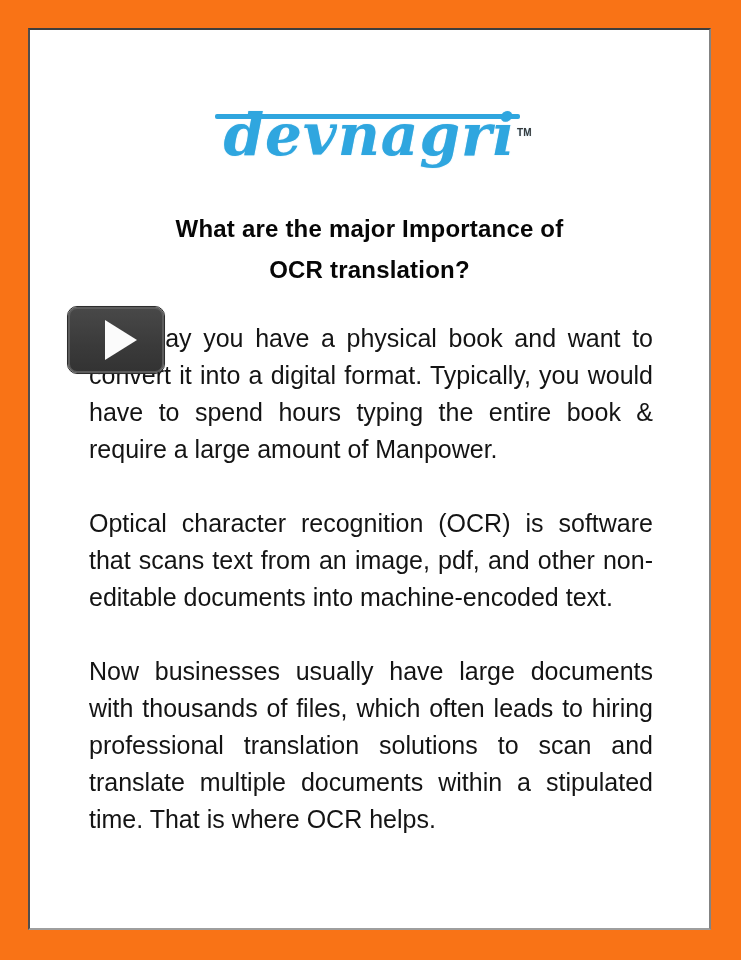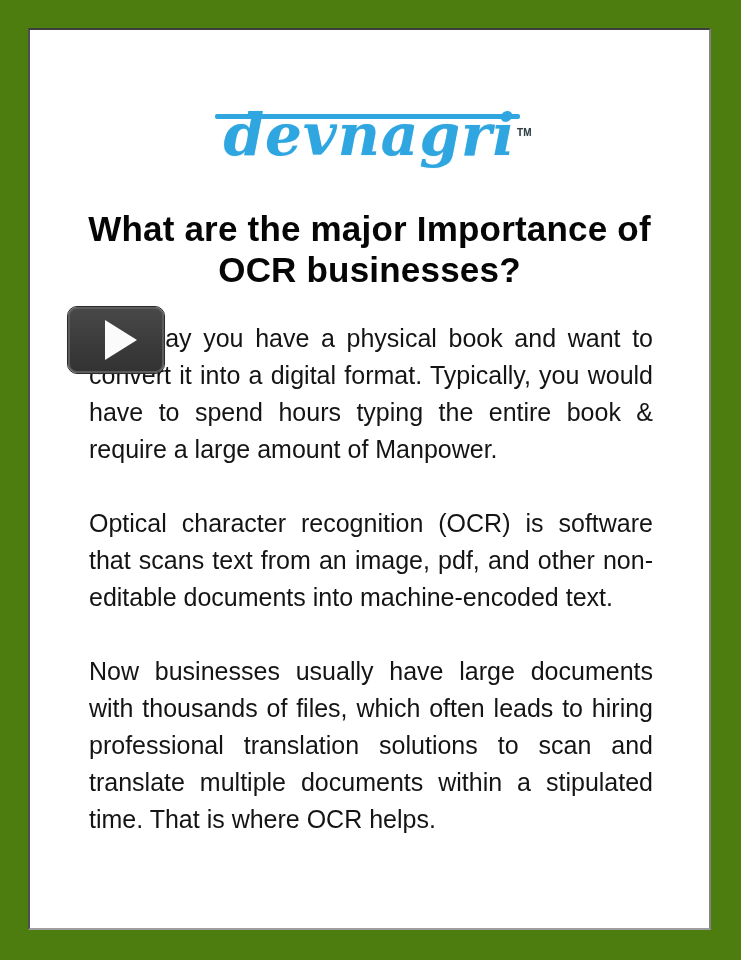--- a/index.html
+++ b/index.html
@@ -8,21 +8,21 @@
     background: #ffffff;
     width: 741px;
     height: 960px;
     overflow: hidden;
     font-family: "Liberation Sans", sans-serif;
   }
   .page {
     position: relative;
     width: 741px;
     height: 960px;
-    background: #4d7c0f;
+    background: #f97316;
   }
   .frame {
     position: absolute;
     left: 28px;
     top: 28px;
     width: 683px;
     height: 902px;
     box-sizing: border-box;
     border: 2px solid;
     border-color: #3e3e3e #838383 #9e9e9e #4f4f4f;
@@ -64,21 +64,21 @@
     font-weight: bold;
     font-size: 10px;
     letter-spacing: 0;
     color: #3b3b3b;
   }
   
   .heading {
     margin: 22px 40px 0 40px;
     text-align: center;
     font-weight: bold;
-    font-size: 35px;
+    font-size: 24px;
     line-height: 41px;
     color: #060606;
     letter-spacing: 0.2px;
   }
   .heading span { display: block; }
   
   .content {
     margin: 30px 56px 0 59px;
     font-size: 25px;
     line-height: 37px;
@@ -127,21 +127,21 @@
     <div class="logo-wrap">
       <div class="logo">
         <span class="shirorekha"></span>
         <span>devnagri</span>
         <span class="tm">TM</span>
       </div>
     </div>
 
     <div class="heading">
       <span>What are the major Importance of</span>
-      <span>OCR businesses?</span>
+      <span>OCR translation?</span>
     </div>
 
     <div class="content">
       <p>Let's say you have a physical book and want to convert it into a digital format. Typically, you would have to spend hours typing the entire book &amp; require a large amount of Manpower.</p>
       <p>Optical character recognition (OCR) is software that scans text from an image, pdf, and other non-editable documents into machine-encoded text.</p>
       <p>Now businesses usually have large documents with thousands of files, which often leads to hiring professional translation solutions to scan and translate multiple documents within a stipulated time. That is where OCR helps.</p>
     </div>
 
   </div>
 

